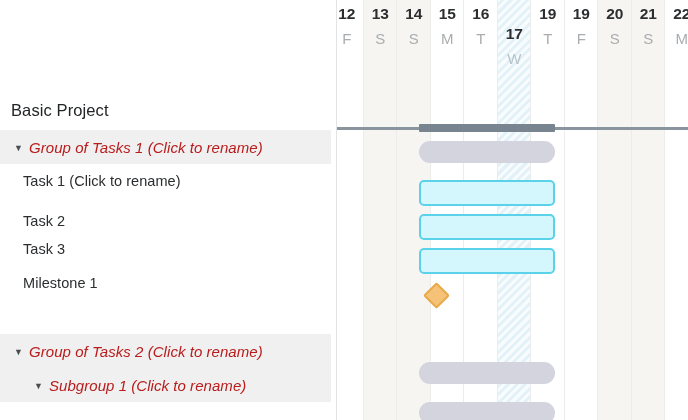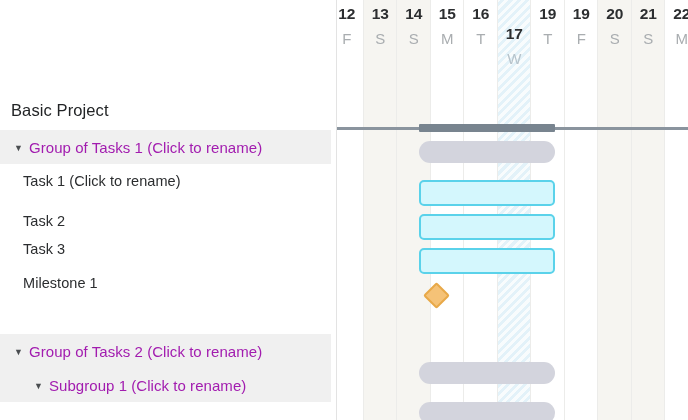--- a/index.html
+++ b/index.html
@@ -88,21 +88,22 @@
 
   .srow-label {
     font-size: 14.5px;
     color: #2b2d2f;
     white-space: nowrap;
     letter-spacing: .05px;
   }
 
   .srow.group .srow-label {
     font-size: 15px;
-    color: #a21caf;
+    color: #b91c1c;
+    font-style: italic;
   }
 
   .ind-0 { padding-left: 13px; }
   .ind-1 { padding-left: 23px; }
   .ind-2 { padding-left: 33px; }
 
   
   .divider {
     position: absolute;
     left: 336px;

